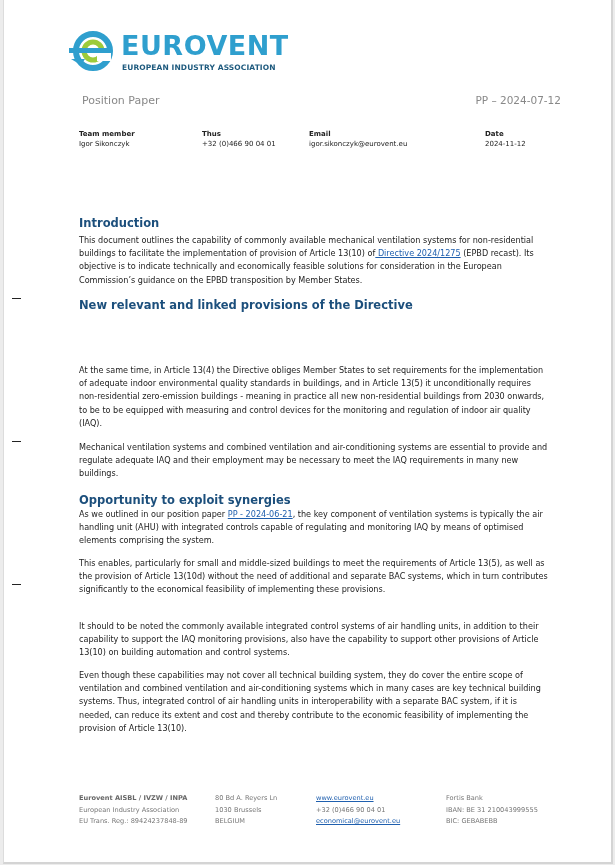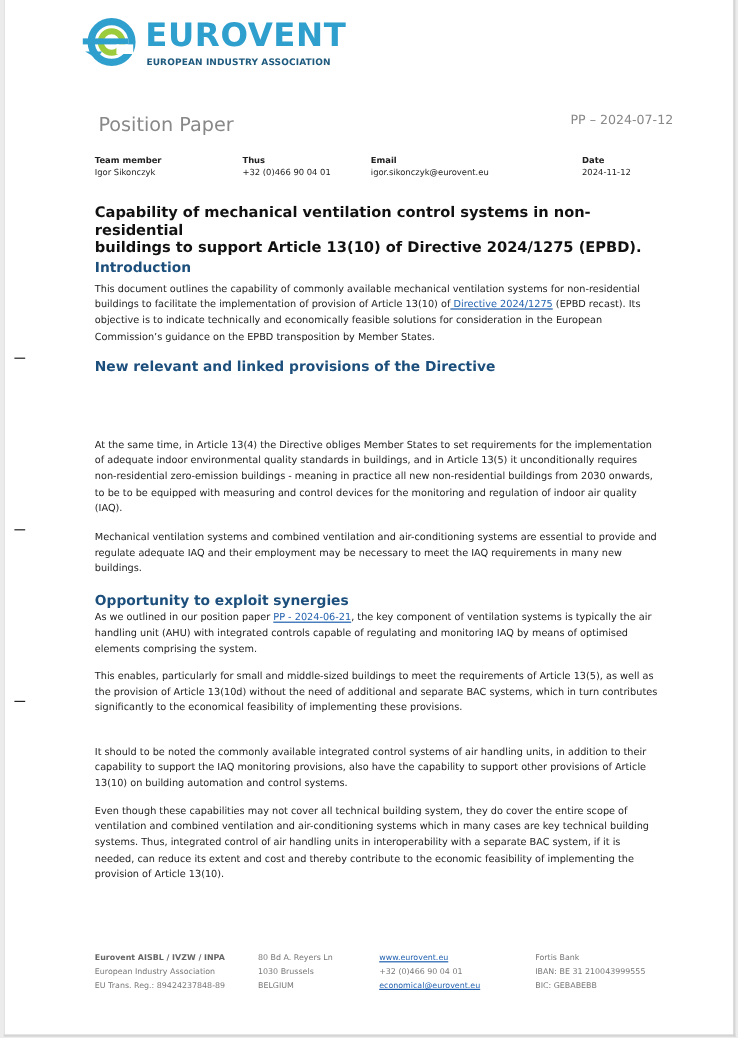--- a/index.html
+++ b/index.html
@@ -5,26 +5,26 @@
   html, body { margin:0; padding:0; }
   body {
     width:615px; height:865px; background:#ececec; position:relative; overflow:hidden;
     font-family:"DejaVu Sans", sans-serif;
   }
   .page {
     position:absolute; left:3px; top:0; width:607px; height:862px; background:#fff;
     border-right:2px solid #d4d4d4; border-bottom:2px solid #d4d4d4; border-left:1px solid #dcdcdc;
   }
   .margin-mark { position:absolute; left:8px; width:9px; height:1px; background:#222; }
-  .logo { position:absolute; left:66px; top:13px; width:210px; height:46px; }
+  .logo { position:absolute; left:66px; top:29px; width:210px; height:46px; }
   .logo-word { position:absolute; left:54px; top:2px; font-family:"DejaVu Sans", sans-serif; font-weight:bold;
     font-size:27px; color:#2f9fce; letter-spacing:0.5px; line-height:30px; }
   .logo-sub { position:absolute; left:55px; top:34px; font-family:"DejaVu Sans", sans-serif; font-weight:bold;
     font-size:7.5px; color:#1e5a7e; letter-spacing:0.1px; white-space:nowrap; }
-  .pp-label { position:absolute; left:78px; top:94px; font-size:16px; color:#888; }
+  .pp-label { position:absolute; left:78px; top:94px; font-size:11px; color:#888; }
   .pp-code { position:absolute; right:50px; top:94px; font-size:10.5px; color:#888; }
   .meta { position:absolute; top:129px; font-size:7px; color:#222; line-height:10px; }
   .meta .k { font-weight:bold; }
   .title { position:absolute; left:78px; top:170px; width:480px; font-weight:bold; font-size:12.2px;
     line-height:14.5px; color:#111; }
   .h2 { position:absolute; left:78px; font-weight:bold; font-size:11.5px; color:#1c4f7c; }
   .p { position:absolute; left:78px; width:470px; font-size:8.1px; line-height:13.2px; color:#222; }
   a.lnk { color:#1f5fae; text-decoration:underline; }
   .foot { position:absolute; top:793px; font-size:6.6px; line-height:11.5px; color:#777; }
   .foot .b { font-weight:bold; color:#666; }
@@ -64,24 +64,20 @@
   </div>
   <div class="meta" style="left:305px">
     <div class="k">Email</div>
     <div>igor.sikonczyk@eurovent.eu</div>
   </div>
   <div class="meta" style="left:481px">
     <div class="k">Date</div>
     <div>2024-11-12</div>
   </div>
 
-  <div class="title" style="left:75px">
-    <div>Capability of mechanical ventilation control systems in non-residential</div>
-    <div>buildings to support Article 13(10) of Directive 2024/1275 (EPBD).</div>
-  </div>
 
   <div class="h2" style="top:216px;left:75px">Introduction</div>
   <div class="p" style="top:234px;left:75px"><span>This document outlines the capability of commonly available mechanical ventilation systems for non-residential buildings to facilitate the implementation of provision of Article 13(10) of</span><a class="lnk"> Directive 2024/1275</a><span> (EPBD recast). Its objective is to indicate technically and economically feasible solutions for consideration in the European Commission’s guidance on the EPBD transposition by Member States.</span></div>
 
   <div class="h2" style="top:298px;left:75px">New relevant and linked provisions of the Directive</div>
   <div class="p" style="top:364px;left:75px">At the same time, in Article 13(4) the Directive obliges Member States to set requirements for the implementation of adequate indoor environmental quality standards in buildings, and in Article 13(5) it unconditionally requires non-residential zero-emission buildings - meaning in practice all new non-residential buildings from 2030 onwards, to be to be equipped with measuring and control devices for the monitoring and regulation of indoor air quality (IAQ).</div>
   <div class="p" style="top:441px;left:75px">Mechanical ventilation systems and combined ventilation and air-conditioning systems are essential to provide and regulate adequate IAQ and their employment may be necessary to meet the IAQ requirements in many new buildings.</div>
 
   <div class="h2" style="top:493px;left:75px">Opportunity to exploit synergies</div>
   <div class="p" style="top:508px;left:75px"><span>As we outlined in our position paper </span><a class="lnk">PP - 2024-06-21</a><span>, the key component of ventilation systems is typically the air handling unit (AHU) with integrated controls capable of regulating and monitoring IAQ by means of optimised elements comprising the system.</span></div>

